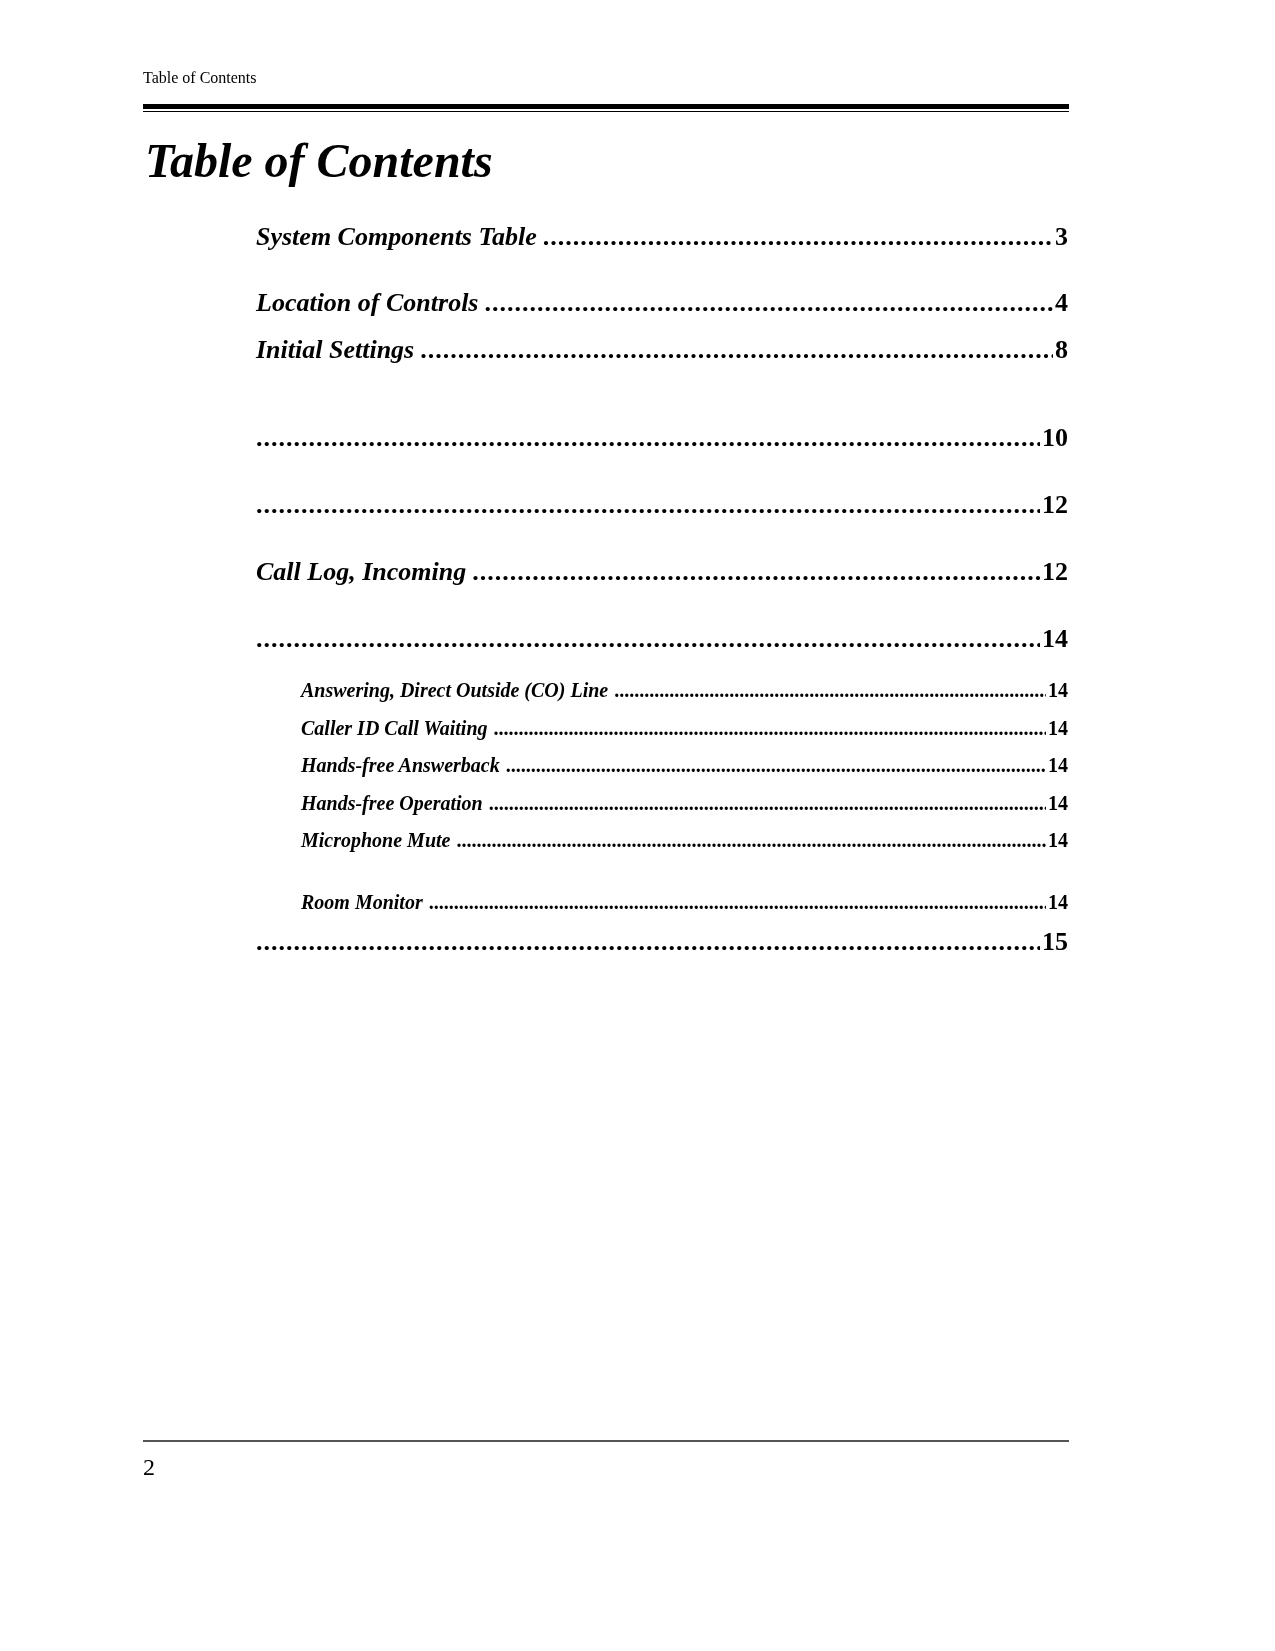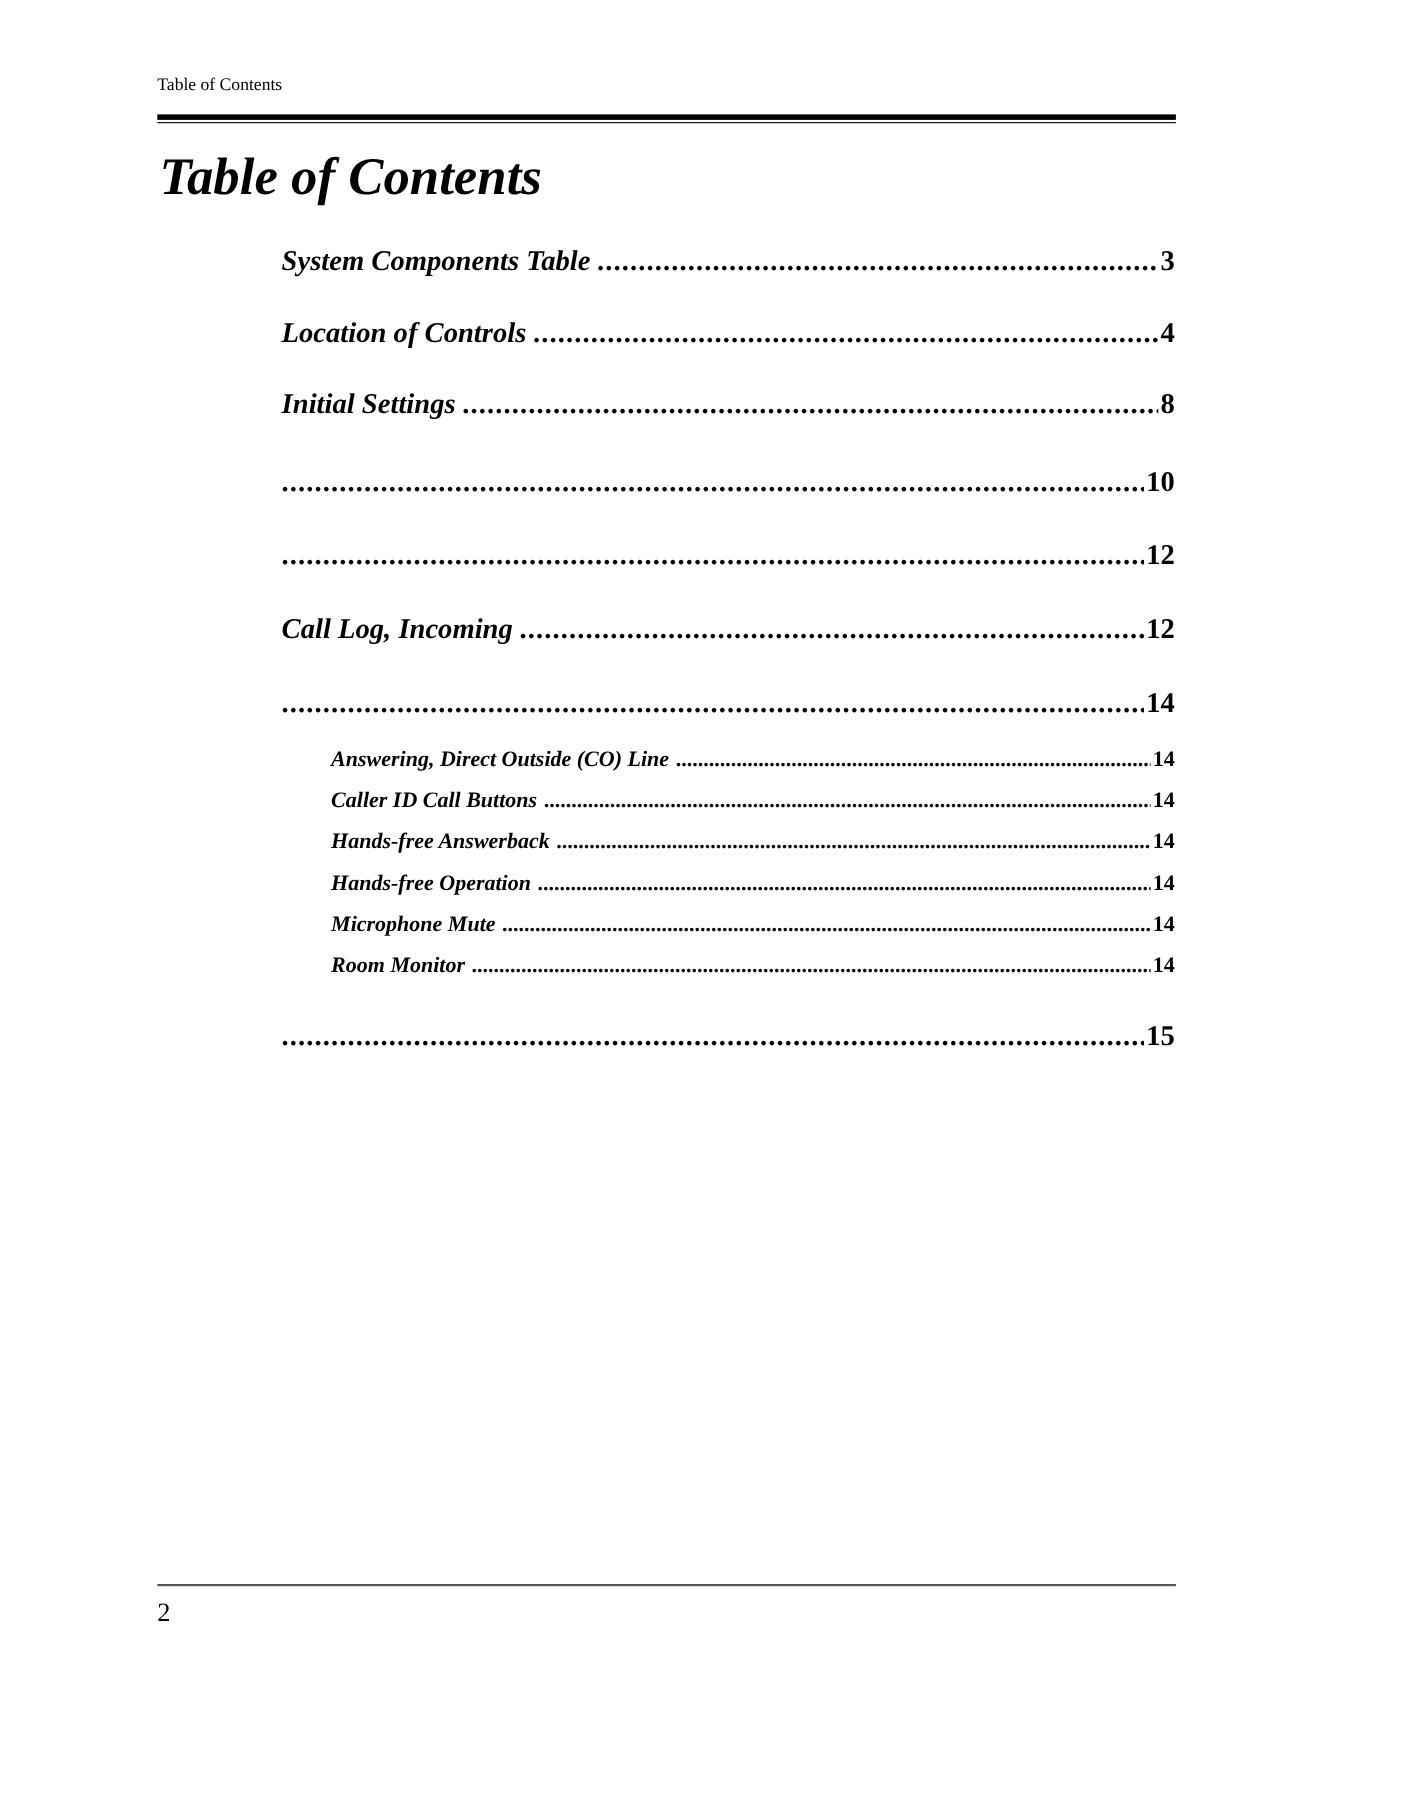--- a/index.html
+++ b/index.html
@@ -36,21 +36,21 @@
   <div class="entry lvl1" style="top:222px">
     <span class="label">System Components Table</span>
     <span class="leader"></span>
     <span class="page">3</span>
   </div>
   <div class="entry lvl1" style="top:288px">
     <span class="label">Location of Controls</span>
     <span class="leader"></span>
     <span class="page">4</span>
   </div>
-  <div class="entry lvl1" style="top:352px">
+  <div class="entry lvl1" style="top:335px">
     <span class="label">Initial Settings</span>
     <span class="leader"></span>
     <span class="page">8</span>
   </div>
   <div class="entry lvl1" style="top:423px">
     <span class="leader"></span>
     <span class="page">10</span>
   </div>
   <div class="entry lvl1" style="top:490px">
     <span class="leader"></span>
@@ -64,40 +64,40 @@
   <div class="entry lvl1" style="top:624px">
     <span class="leader"></span>
     <span class="page">14</span>
   </div>
   <div class="entry lvl2" style="top:679px">
     <span class="label">Answering, Direct Outside (CO) Line</span>
     <span class="leader"></span>
     <span class="page">14</span>
   </div>
   <div class="entry lvl2" style="top:717px">
-    <span class="label">Caller ID Call Buttons</span>
+    <span class="label">Caller ID Call Waiting</span>
     <span class="leader"></span>
     <span class="page">14</span>
   </div>
   <div class="entry lvl2" style="top:754px">
     <span class="label">Hands-free Answerback</span>
     <span class="leader"></span>
     <span class="page">14</span>
   </div>
   <div class="entry lvl2" style="top:792px">
     <span class="label">Hands-free Operation</span>
     <span class="leader"></span>
     <span class="page">14</span>
   </div>
   <div class="entry lvl2" style="top:829px">
     <span class="label">Microphone Mute</span>
     <span class="leader"></span>
     <span class="page">14</span>
   </div>
-  <div class="entry lvl2" style="top:867px">
+  <div class="entry lvl2" style="top:891px">
     <span class="label">Room Monitor</span>
     <span class="leader"></span>
     <span class="page">14</span>
   </div>
   <div class="entry lvl1" style="top:927px">
     <span class="leader"></span>
     <span class="page">15</span>
   </div>
 </div>
 

